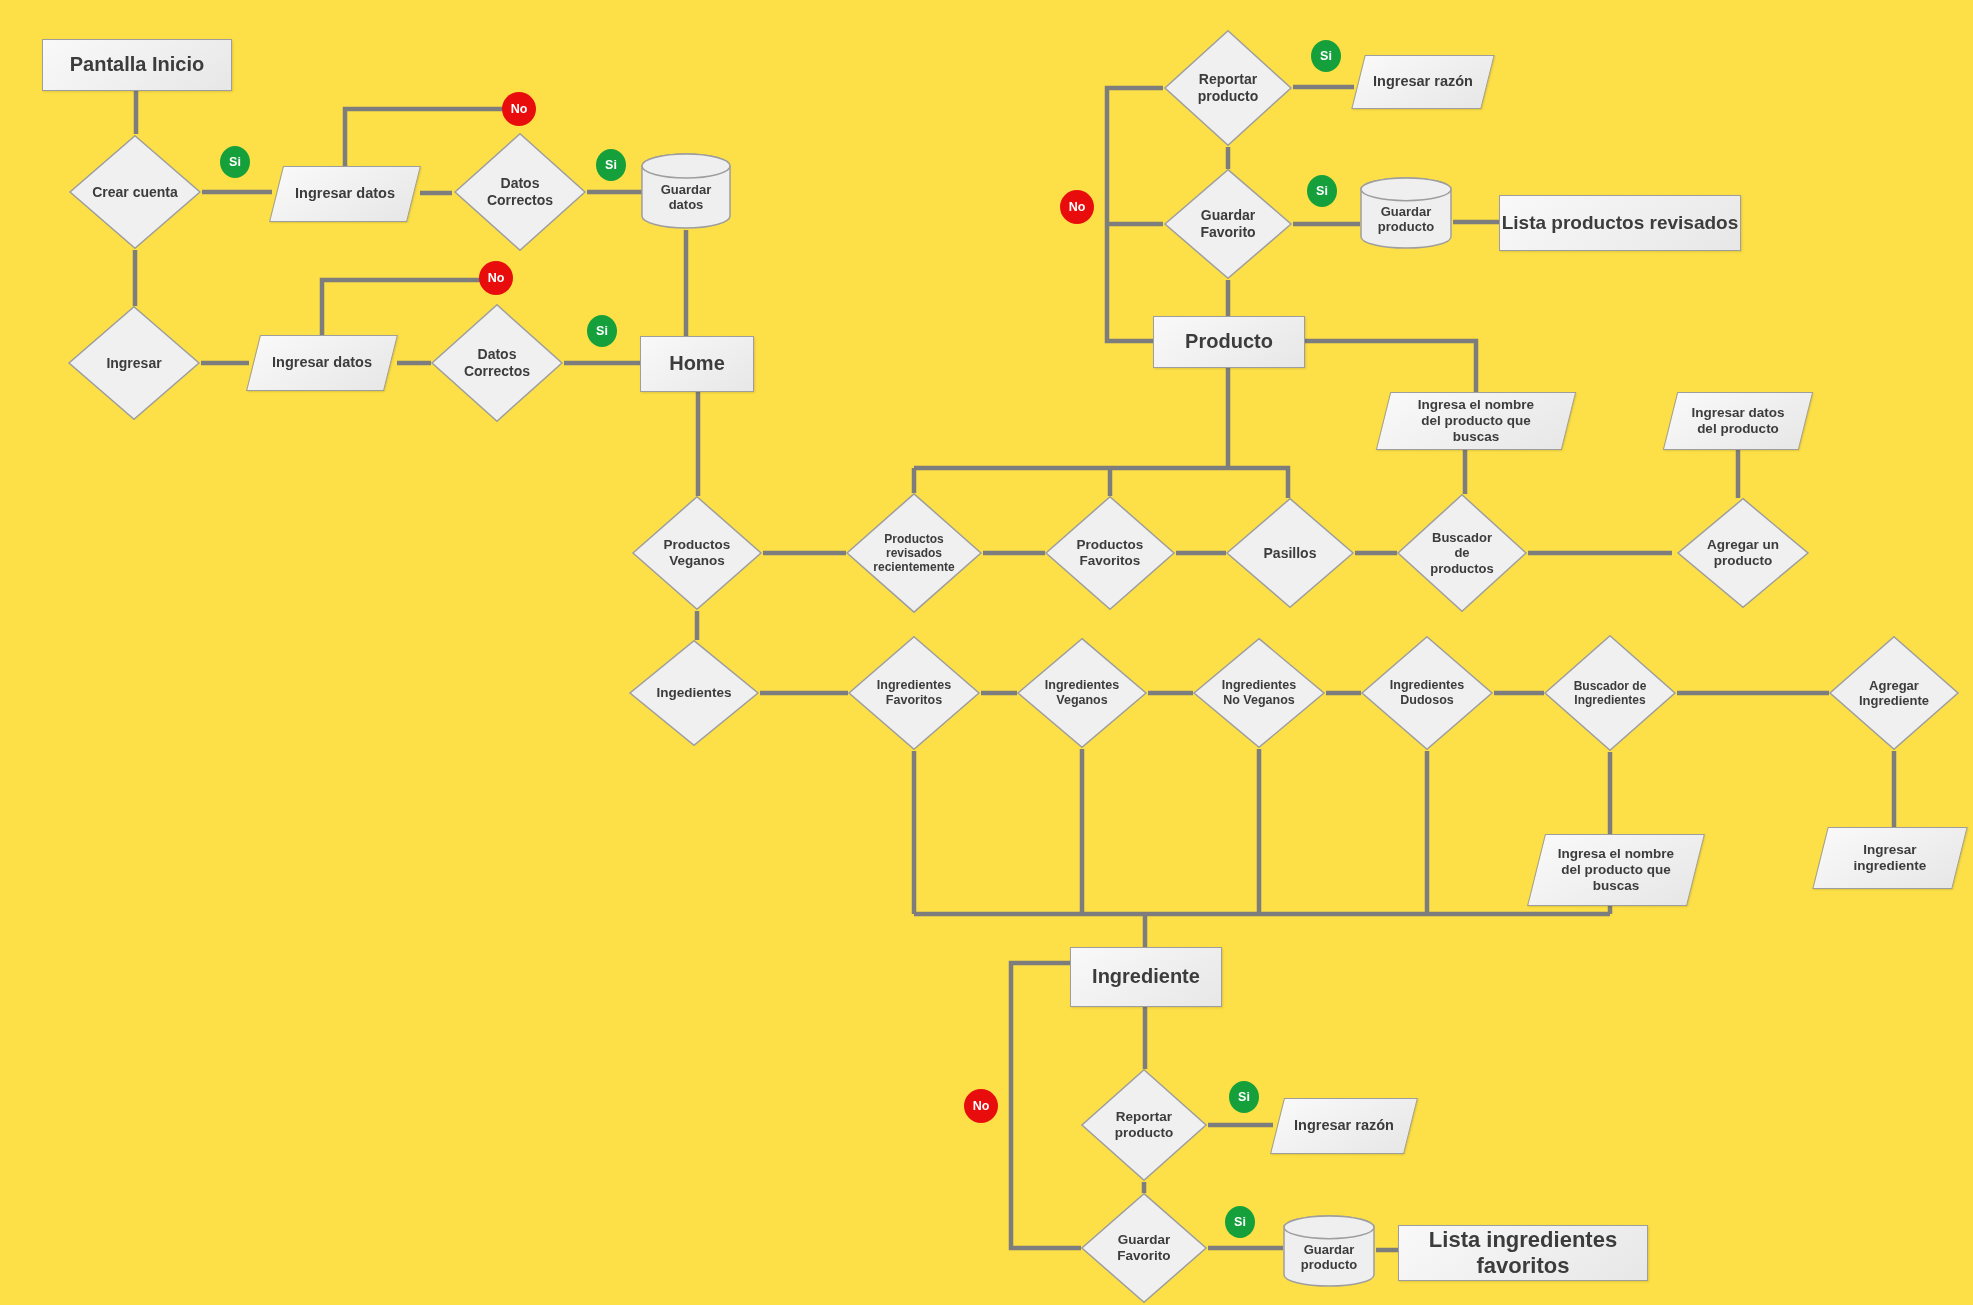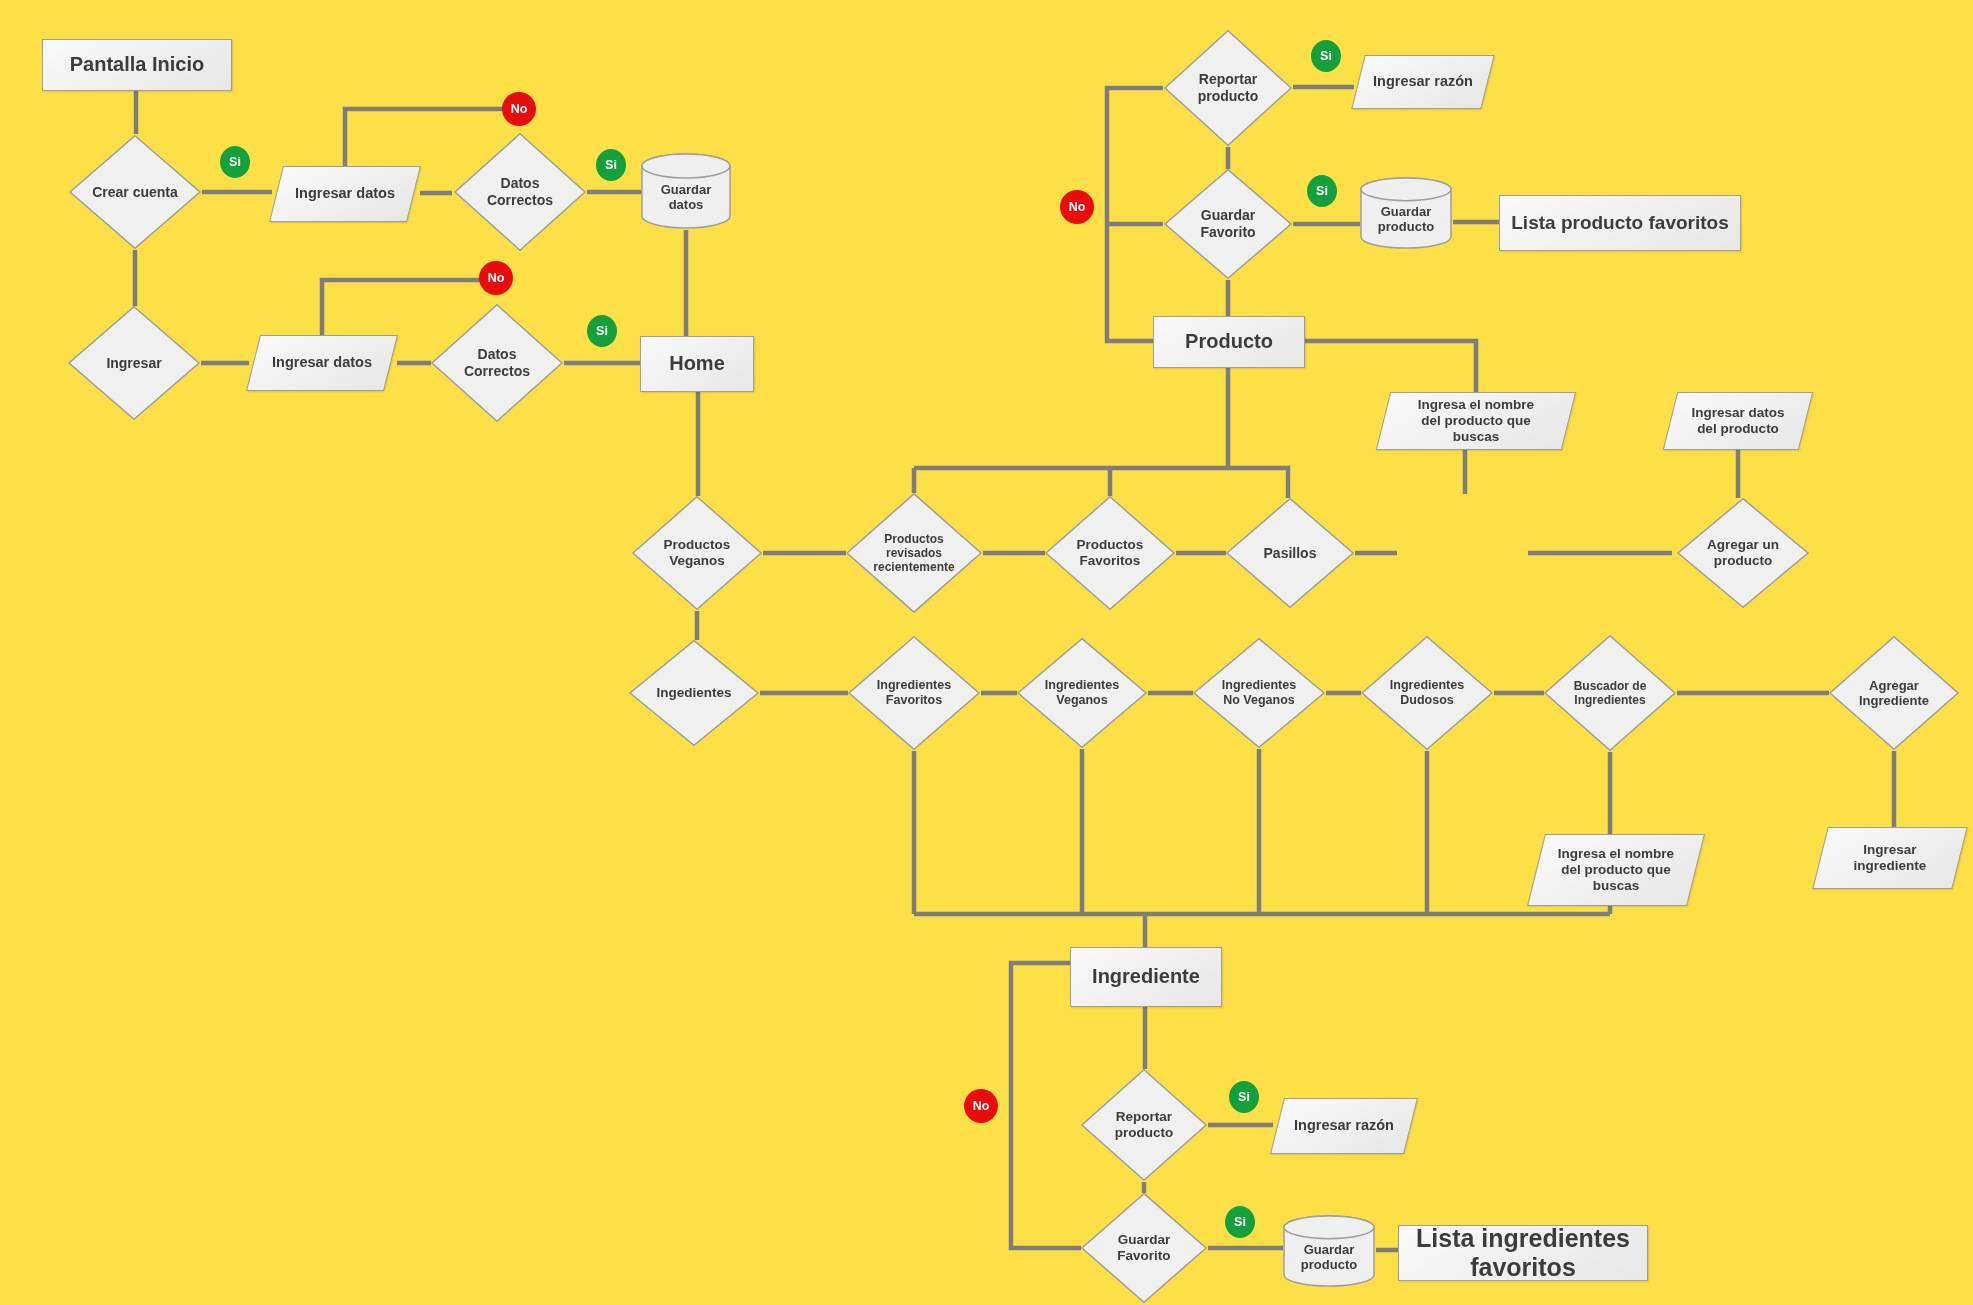--- a/index.html
+++ b/index.html
@@ -94,26 +94,26 @@
   <div class="node rect" style="left:42px;top:39px;width:188px;height:50px;font-size:20px">
       <span class="lbl">Pantalla Inicio</span>
     </div>
   <div class="node rect" style="left:640px;top:336px;width:112px;height:54px;font-size:20px">
       <span class="lbl">Home</span>
     </div>
   <div class="node rect" style="left:1153px;top:316px;width:150px;height:50px;font-size:20px">
       <span class="lbl">Producto</span>
     </div>
   <div class="node rect" style="left:1499px;top:195px;width:240px;height:54px;font-size:19px">
-      <span class="lbl">Lista producto favoritos</span>
+      <span class="lbl">Lista productos revisados</span>
     </div>
   <div class="node rect" style="left:1070px;top:947px;width:150px;height:58px;font-size:20px">
       <span class="lbl">Ingrediente</span>
     </div>
-  <div class="node rect" style="left:1398px;top:1225px;width:248px;height:54px;font-size:25px">
+  <div class="node rect" style="left:1398px;top:1225px;width:248px;height:54px;font-size:22px">
       <span class="lbl">Lista ingredientes favoritos</span>
     </div>
 
   <div class="node diamond" style="left:68px;top:134px;width:134px;height:116px;font-size:14px">
       <svg class="dshape" viewBox="0 0 100 100" preserveAspectRatio="none">
         <polygon points="50,1.5 98.5,50 50,98.5 1.5,50"></polygon>
       </svg>
       <span class="lbl">Crear cuenta</span>
     </div>
   <div class="node diamond" style="left:453px;top:132px;width:134px;height:120px;font-size:14px">
@@ -170,20 +170,28 @@
         <polygon points="50,1.5 98.5,50 50,98.5 1.5,50"></polygon>
       </svg>
       <span class="lbl">Productos
 Favoritos</span>
     </div>
   <div class="node diamond" style="left:1225px;top:497px;width:130px;height:112px;font-size:14px">
       <svg class="dshape" viewBox="0 0 100 100" preserveAspectRatio="none">
         <polygon points="50,1.5 98.5,50 50,98.5 1.5,50"></polygon>
       </svg>
       <span class="lbl">Pasillos</span>
+    </div>
+  <div class="node diamond" style="left:1396px;top:493px;width:132px;height:120px;font-size:13px">
+      <svg class="dshape" viewBox="0 0 100 100" preserveAspectRatio="none">
+        <polygon points="50,1.5 98.5,50 50,98.5 1.5,50"></polygon>
+      </svg>
+      <span class="lbl">Buscador
+de
+productos</span>
     </div>
   <div class="node diamond" style="left:1676px;top:497px;width:134px;height:112px;font-size:13.5px">
       <svg class="dshape" viewBox="0 0 100 100" preserveAspectRatio="none">
         <polygon points="50,1.5 98.5,50 50,98.5 1.5,50"></polygon>
       </svg>
       <span class="lbl">Agregar un
 producto</span>
     </div>
   <div class="node diamond" style="left:628px;top:639px;width:132px;height:108px;font-size:13.5px">
       <svg class="dshape" viewBox="0 0 100 100" preserveAspectRatio="none">

